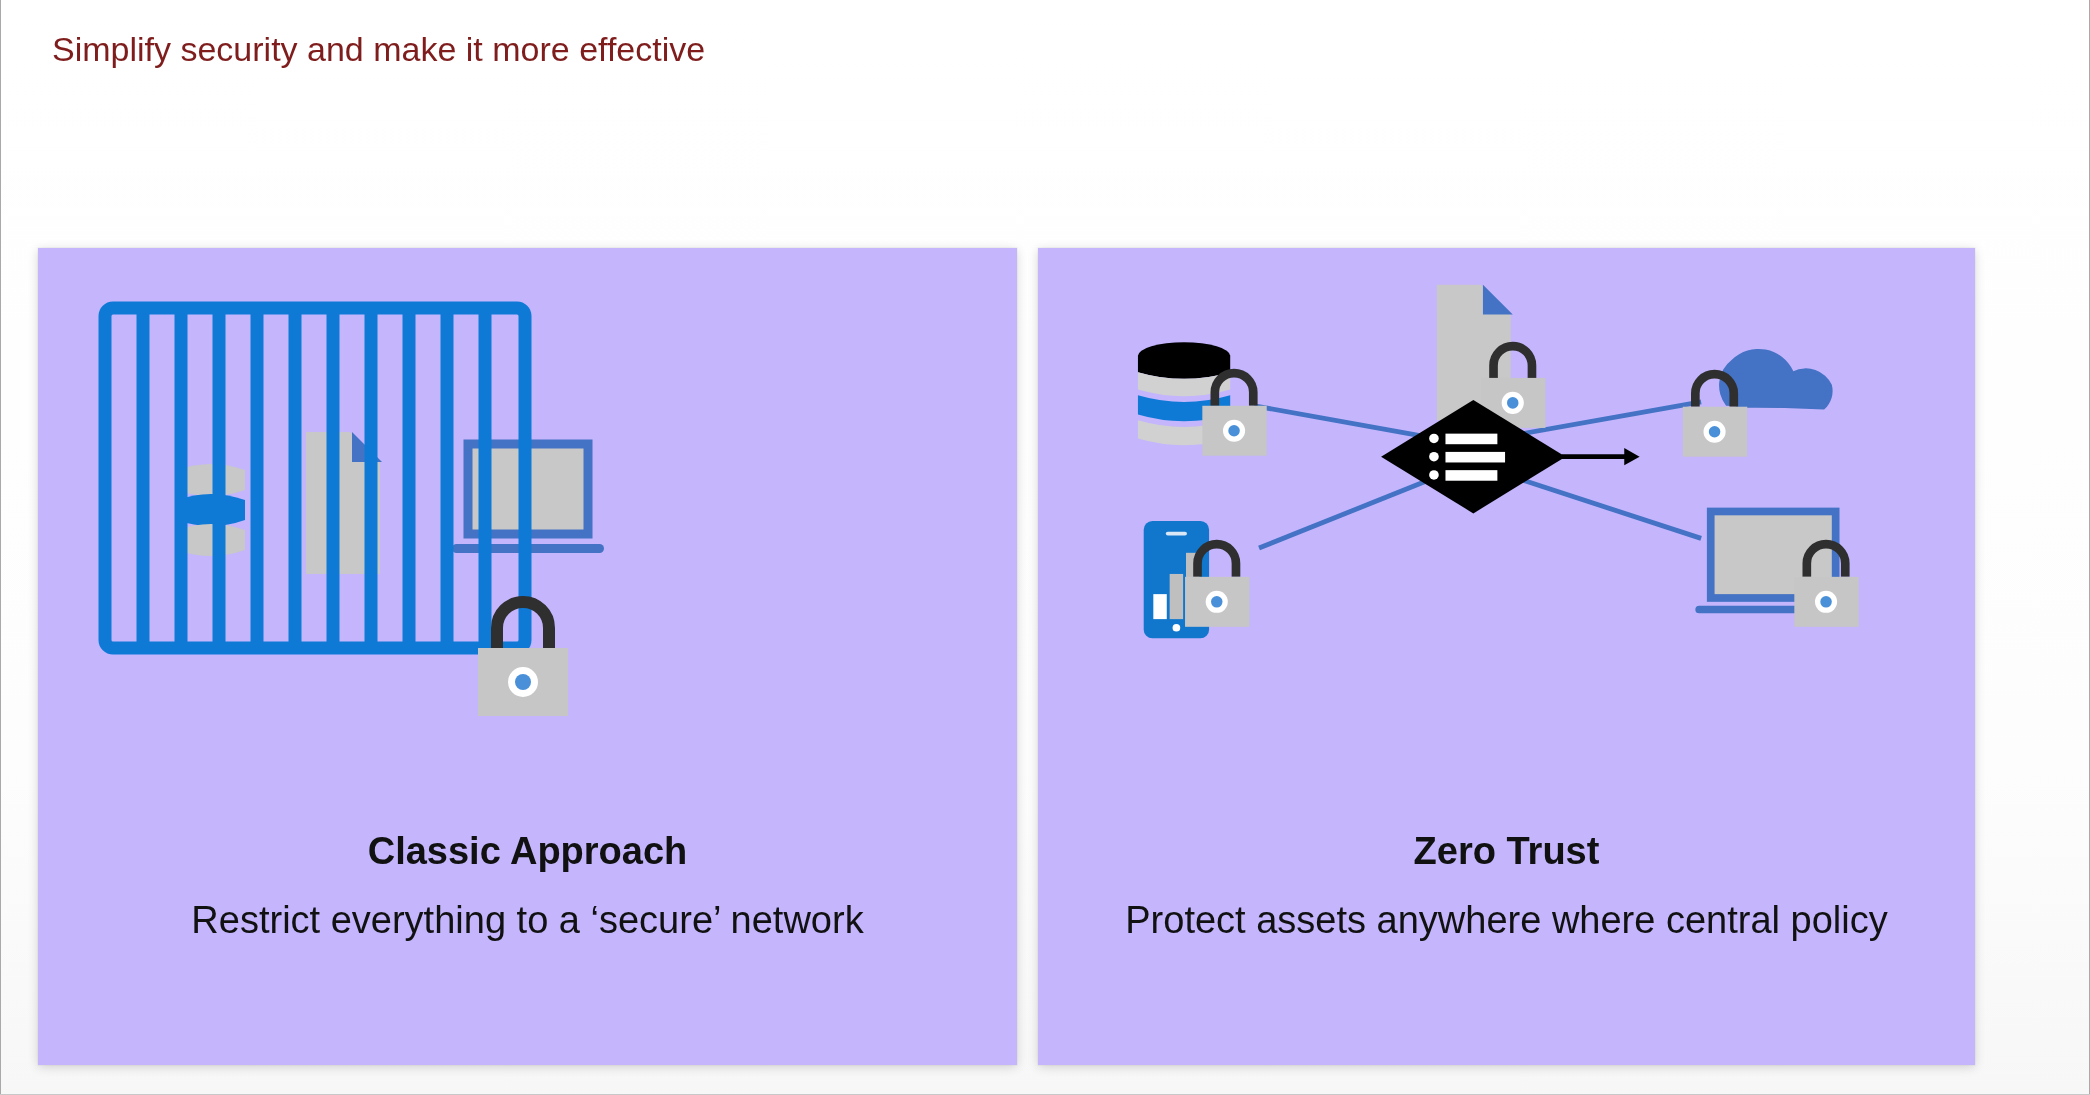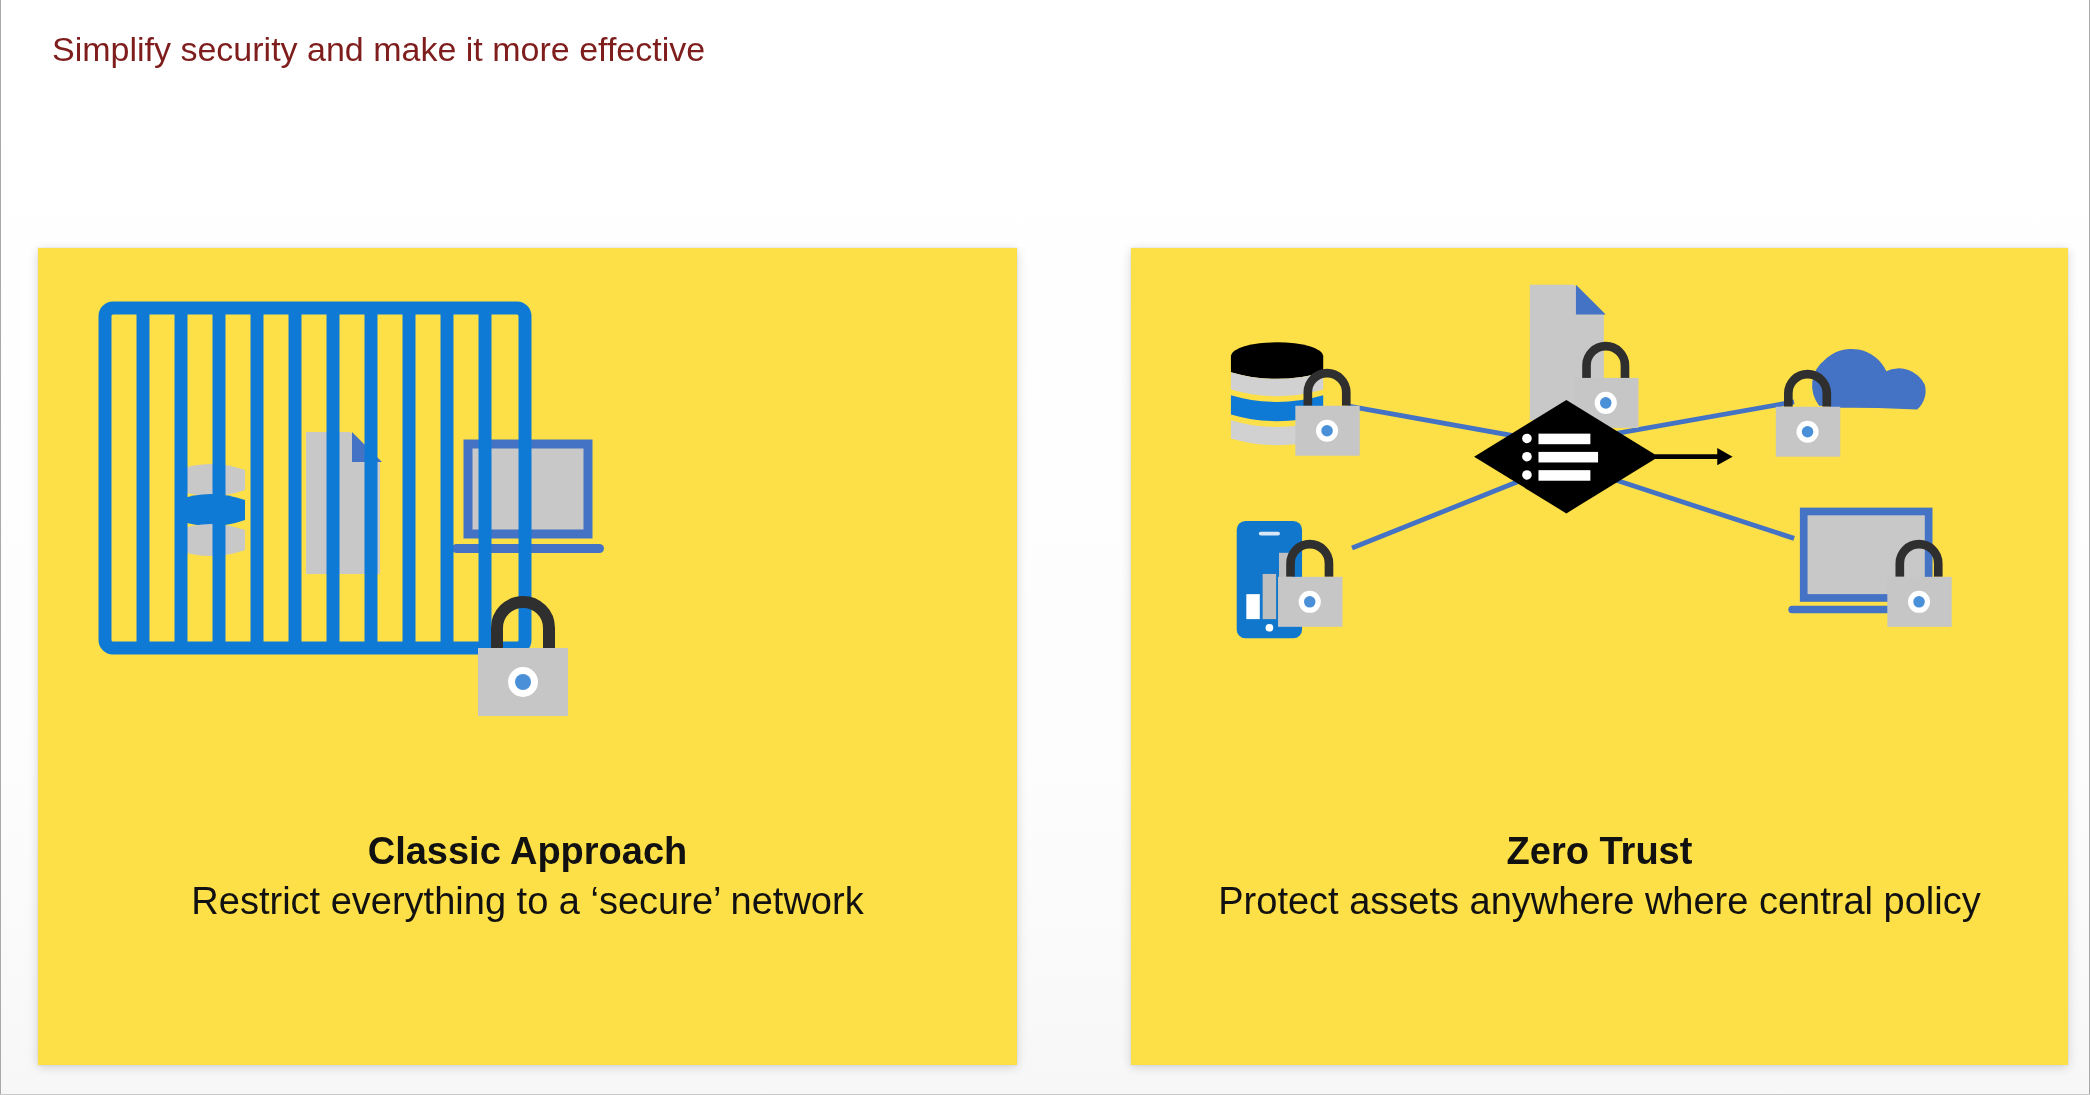--- a/index.html
+++ b/index.html
@@ -43,25 +43,25 @@
     color: #7f1d1d;
     margin-top: 22px;
     white-space: nowrap;
   }
 
   
   .card {
     position: absolute;
     top: 248px;
     height: 817px;
-    background: #fde047;
+    background: #c4b5fd;
     box-shadow: 0 2px 10px rgba(0,0,0,0.16), 0 0 0 0.6px rgba(0,0,0,0.05);
   }
   .card-left  { left: 38px;   width: 979px; }
-  .card-right { left: 1131px; width: 937px; }
+  .card-right { left: 1038px; width: 937px; }
 
   .art { position: absolute; left: 0; top: 0; width: 100%; height: 600px; }
   .art svg { display: block; width: 100%; height: 100%; }
 
   .caption {
     position: absolute;
     left: 0; right: 0;
     top: 580px;
     text-align: center;
   }
@@ -69,21 +69,21 @@
     font-size: 38px;
     font-weight: 700;
     color: #111111;
     line-height: 1.25;
   }
   .caption-sub {
     font-size: 38px;
     font-weight: 400;
     color: #111111;
     line-height: 1.3;
-    margin-top: 1px;
+    margin-top: 20px;
   }
 </style>
 </head>
 <body>
 
 <div class="edge-left"></div>
 <div class="edge-right"></div>
 <div class="edge-bottom"></div>
 
 <div class="header">

